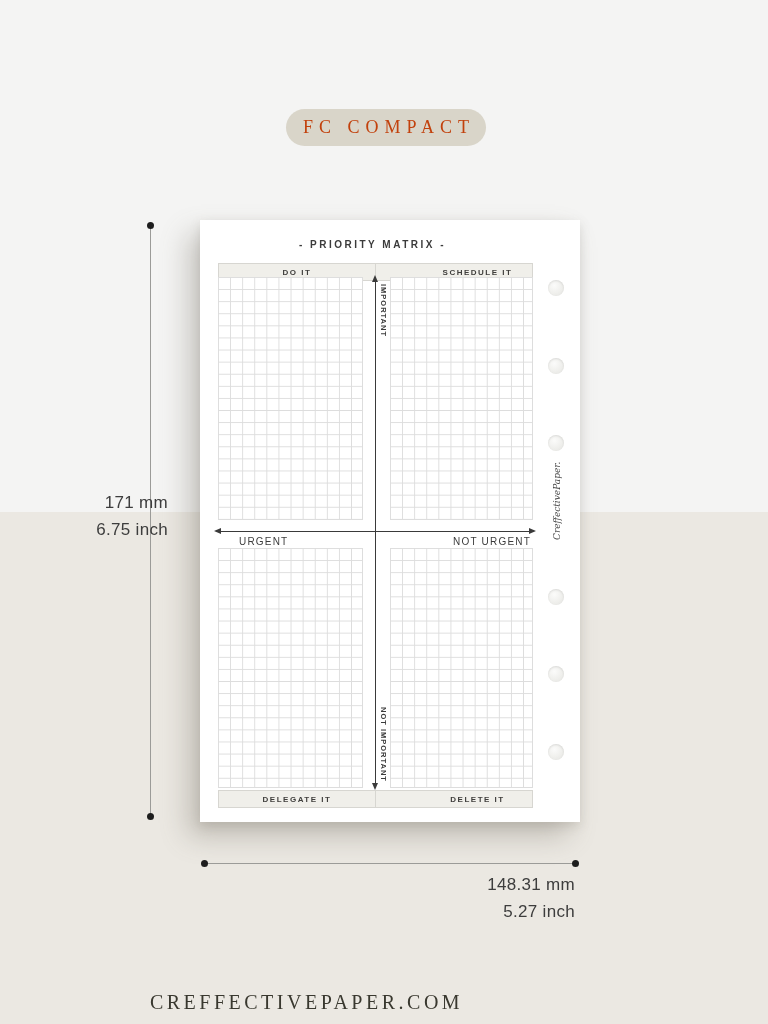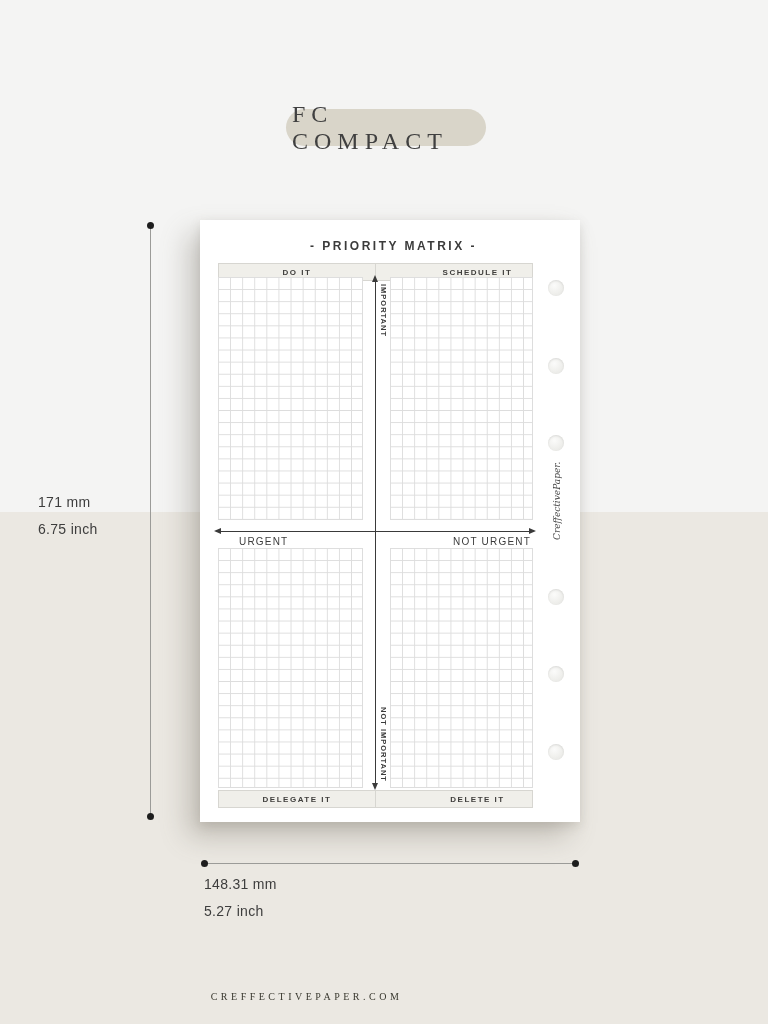--- a/index.html
+++ b/index.html
@@ -13,31 +13,31 @@
     position:relative;width:768px;height:1024px;overflow:hidden;
     background:linear-gradient(to bottom, var(--bg-top) 0 512px, var(--bg-bottom) 512px 100%);
     font-family:"Liberation Sans", sans-serif;color:var(--ink);
   }
   
   .badge{
     position:absolute;left:286px;top:109px;width:200px;height:37px;border-radius:19px;
     background:var(--badge-bg);display:flex;align-items:center;justify-content:center;
   }
   .badge span{
-    font-family:"Liberation Serif", serif;font-size:24px;letter-spacing:6px;
-    color:#404040;padding-left:6px; 
+    font-family:"Liberation Serif", serif;font-size:18px;letter-spacing:6px;
+    color:#c2410c;padding-left:6px; 
   }
   
   .paper{
     position:absolute;left:200px;top:220px;width:380px;height:602px;background:var(--paper);
     box-shadow:-12px 14px 26px rgba(110,104,92,.33), 0 4px 10px rgba(110,104,92,.18);
   }
   .sheet-title{
-    position:absolute;left:36px;top:19px;width:315px;text-align:center;
-    font-size:12px;font-weight:bold;letter-spacing:2.5px;color:#3b3b3b;white-space:nowrap;
+    position:absolute;left:15px;top:19px;width:315px;text-align:center;
+    font-size:10px;font-weight:bold;letter-spacing:2.5px;color:#3b3b3b;white-space:nowrap;
   }
   .bar-row{position:absolute;left:18px;width:315px;height:18px;display:flex;}
   .bar-row.top{top:43px;}
   .bar-row.bottom{top:570px;}
   .bar-cell{
     background:var(--bar-fill);border:1px solid var(--bar-border);
     display:flex;align-items:center;justify-content:center;
     font-size:8px;font-weight:bold;letter-spacing:1.5px;color:#3f3e3c;white-space:nowrap;
   }
   .bar-cell.left{width:158px;}
@@ -87,27 +87,27 @@
     box-shadow:inset 0 1px 2px rgba(0,0,0,.10), 0 1px 1px rgba(255,255,255,.9);
   }
   .hole.h1{top:60px;} .hole.h2{top:138px;} .hole.h3{top:215px;}
   .hole.h4{top:369px;} .hole.h5{top:446px;} .hole.h6{top:524px;}
   
   .dim-line-v{position:absolute;left:150px;top:225px;width:1px;height:592px;background:var(--dim-line);}
   .dim-line-h{position:absolute;left:204px;top:863px;width:371px;height:1px;background:var(--dim-line);}
   .dim-dot{position:absolute;width:7px;height:7px;border-radius:50%;background:var(--dim-dot);}
   .dot-v-top{left:147px;top:222px;} .dot-v-bottom{left:147px;top:813px;}
   .dot-h-left{left:201px;top:860px;} .dot-h-right{left:572px;top:860px;}
-  .dim-label{position:absolute;text-align:left;font-size:14px;line-height:27px;color:#3d3d3d;letter-spacing:.3px;}
+  .dim-label{position:absolute;text-align:right;font-size:17px;line-height:27px;color:#3d3d3d;letter-spacing:.3px;}
   .dim-label.height{left:38px;top:489px;width:130px;}
   .dim-label.width{left:204px;top:871px;width:371px;}
   
   .site{
     position:absolute;left:0;top:991px;width:613px;text-align:center;
-    font-family:"Liberation Serif", serif;font-size:10px;letter-spacing:3.5px;color:#39382f;
+    font-family:"Liberation Serif", serif;font-size:20px;letter-spacing:3.5px;color:#39382f;
   }
 </style>
 </head>
 <body>
 
 <div class="badge">
   <span>FC COMPACT</span>
 </div>
 
 <div class="paper">

